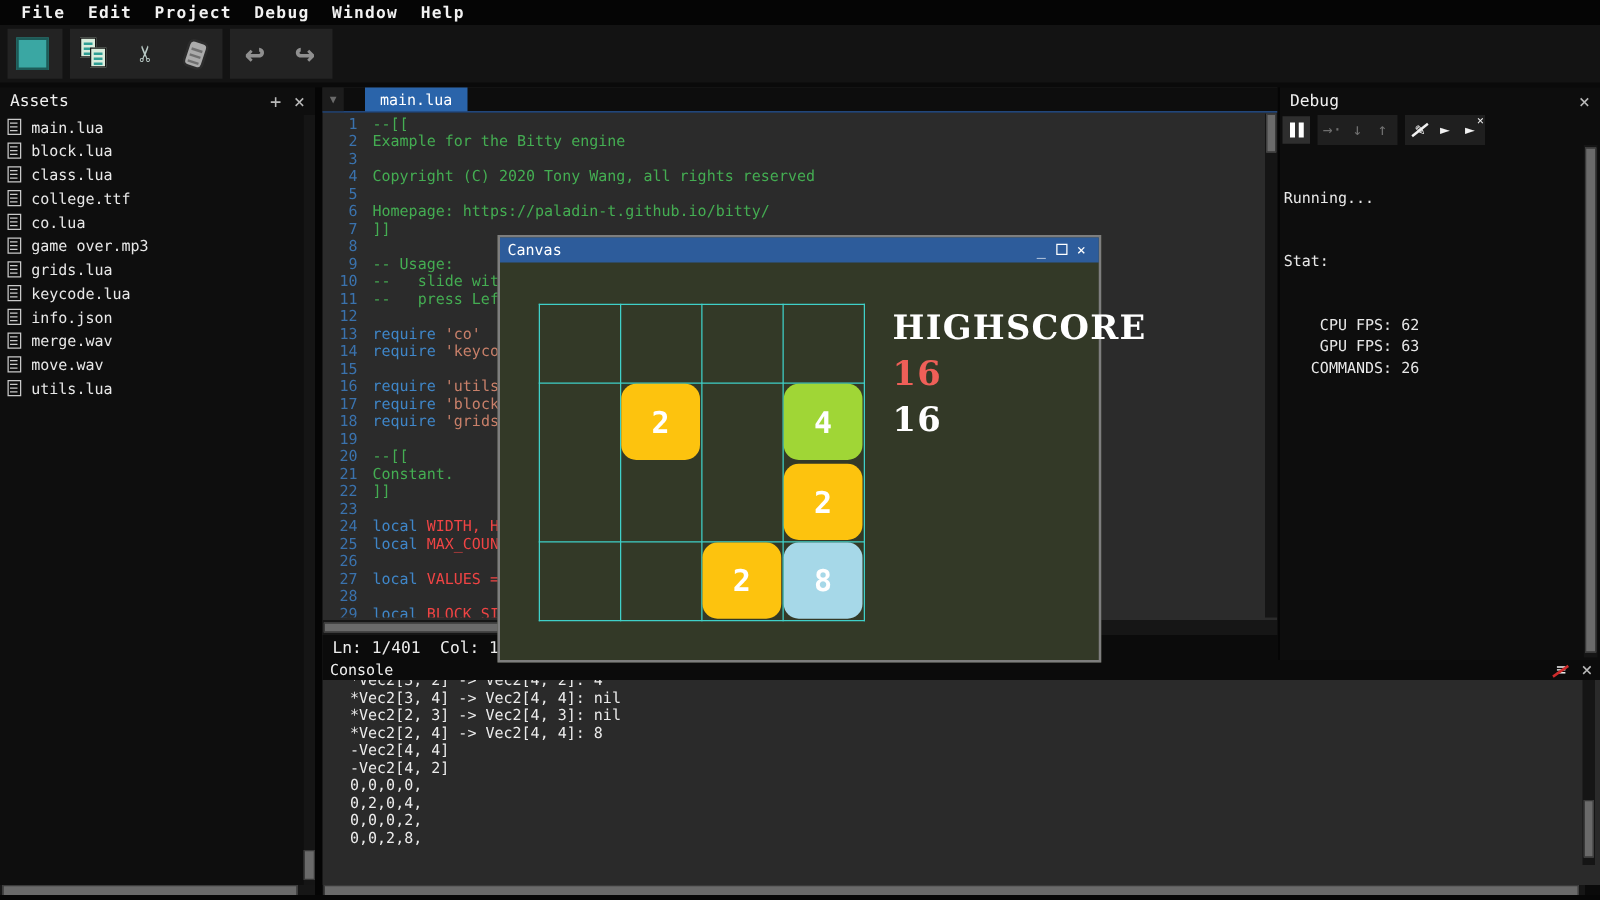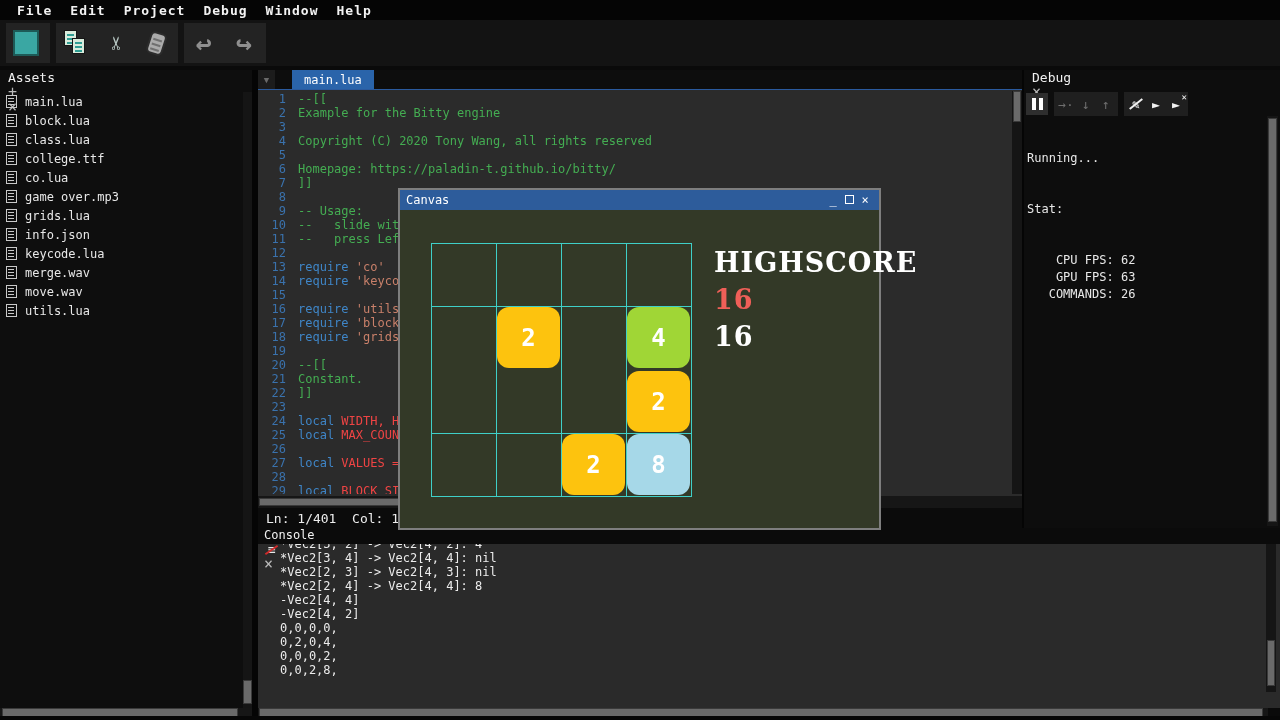--- a/index.html
+++ b/index.html
@@ -23,21 +23,21 @@
                         box-shadow:0 4px 0 #2f9e94, 0 8px 0 #2f9e94; }
   .copy-back { left:1px; top:0; } .copy-front { left:9px; top:8px; }
   .scissors { font-size:24px; color:#b9c9c5; transform:rotate(-90deg); line-height:1; }
   .eraser { width:17px; height:23px; background:#ababab; border:2px solid #2c2c2c; border-radius:5px;
             transform:rotate(18deg); position:relative; }
   .eraser::before { content:""; position:absolute; left:2px; top:5px; width:9px; height:2px; background:#707070;
                     box-shadow:0 5px 0 #707070, 0 10px 0 #707070; }
   .arrow-glyph { font-size:27px; color:#8f8f8f; font-weight:bold; line-height:1; }
 
   
-  .panel-header { font-size:13px; color:#f0f0f0; display:flex; align-items:flex-start;flex-direction:column; }
+  .panel-header { font-size:13px; color:#f0f0f0; display:flex; align-items:center; }
   .hdr-btn { color:#b9b9b9; font-size:15px; line-height:1; cursor:default; }
 
   
   .assets { position:absolute; left:0; top:70px; width:252px; height:638px; background:#0e0e0e; }
   .assets-header { position:absolute; left:0; top:0; width:252px; height:22px; padding:0 8px; }
   .assets-header .spacer { flex:1; }
   .assets-list { position:absolute; left:0; top:22px; width:242px; }
   .asset-row { height:19px; display:flex; align-items:center; padding-left:6px; font-size:12px; color:#e8e8e8; }
   .doc-icon { display:inline-block; width:11px; height:13px; border:1px solid #c9c9c9; position:relative; margin-right:8px; flex:none; }
   .doc-icon::before { content:""; position:absolute; left:1px; top:2px; width:6px; height:1px; background:#c9c9c9;
@@ -182,25 +182,25 @@
         <div class="asset-row">
           <span class="doc-icon"></span>
           <span>game over.mp3</span>
         </div>
         <div class="asset-row">
           <span class="doc-icon"></span>
           <span>grids.lua</span>
         </div>
         <div class="asset-row">
           <span class="doc-icon"></span>
+          <span>keycode.lua</span>
+        </div>
+        <div class="asset-row">
+          <span class="doc-icon"></span>
           <span>info.json</span>
-        </div>
-        <div class="asset-row">
-          <span class="doc-icon"></span>
-          <span>keycode.lua</span>
         </div>
         <div class="asset-row">
           <span class="doc-icon"></span>
           <span>merge.wav</span>
         </div>
         <div class="asset-row">
           <span class="doc-icon"></span>
           <span>move.wav</span>
         </div>
         <div class="asset-row">

